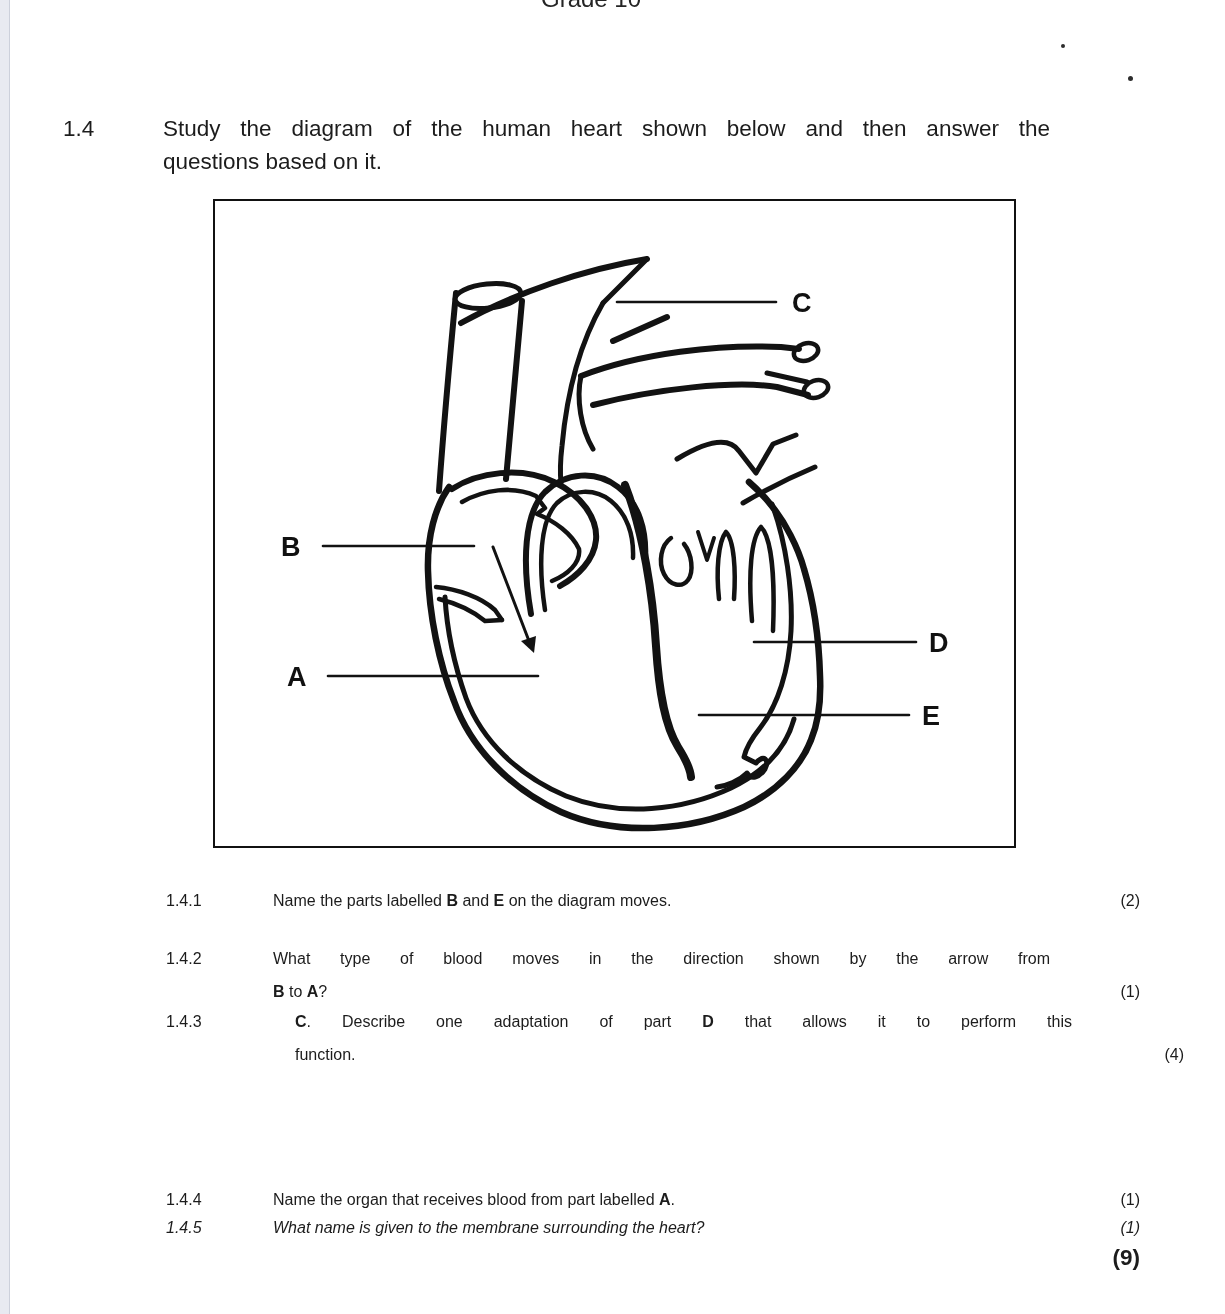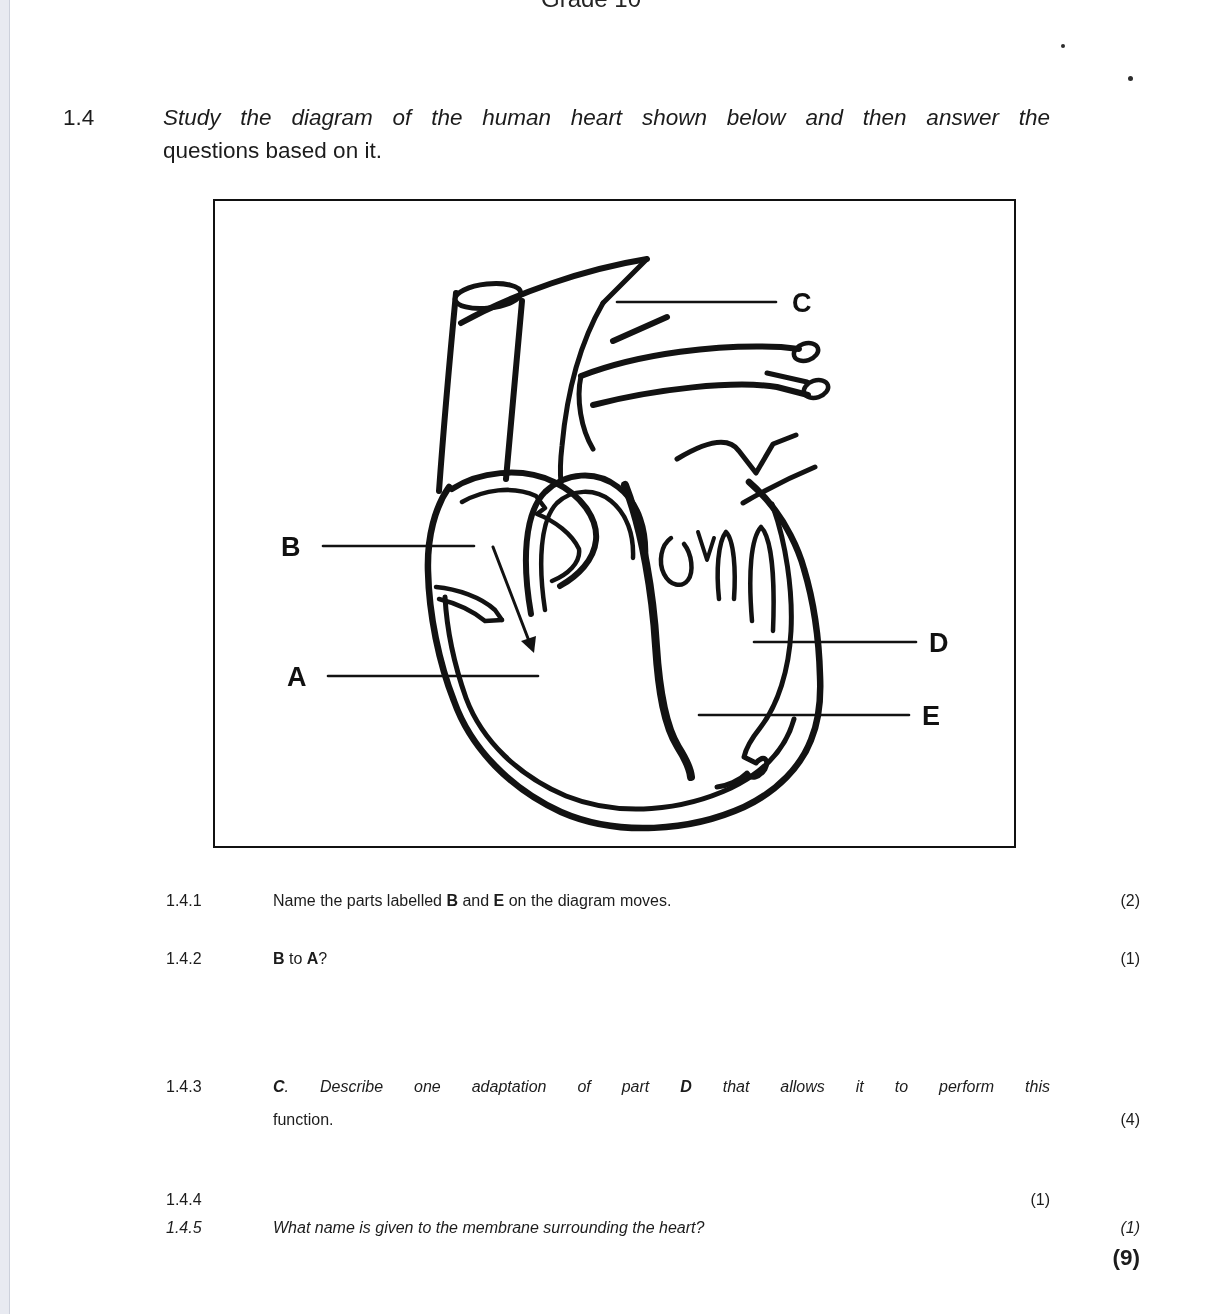--- a/index.html
+++ b/index.html
@@ -23,25 +23,25 @@
     position:absolute; left:541px; top:-14px;
     font-size:24px; line-height:26px; color:#252525;
   }
 
   .speck { position:absolute; background:#2d2d2d; border-radius:50%; }
   .speck-1 { left:1061px; top:44px; width:4px; height:4px; }
   .speck-2 { left:1128px; top:76px; width:5px; height:5px; }
 
   
   .intro-row {
-    position:absolute; left:63px; top:101px; width:987px;
+    position:absolute; left:63px; top:112px; width:987px;
     display:grid; grid-template-columns:100px 887px;
     font-size:22.5px; line-height:33px;
   }
-  .jline { text-align:justify; text-align-last:justify;font-style:italic; }
+  .jline { text-align:justify; text-align-last:justify; }
 
   
   .diagram-box {
     position:absolute; left:213px; top:199px;
     width:799px; height:645px;
     border:2px solid #111111; background:#ffffff;
   }
   .diagram-box svg { display:block; }
   .heart-label {
     font-family:"Liberation Sans", sans-serif;
@@ -49,21 +49,21 @@
   }
 
   
   .qrow {
     position:absolute; left:166px; width:974px;
     display:grid; grid-template-columns:107px 777px 90px;
     font-size:16px; line-height:33px;
   }
   .qrow-1 { top:884px; }
   .qrow-2 { top:942px; }
-  .qrow-3 { top:1070px; }
+  .qrow-3 { top:1005px;gap:22px; }
   .qrow-4 { top:1151px;margin-top:32px; }
   .qrow-5 { top:1211px;font-style:italic; }
   .qnum { text-align:left; }
   .qmarks { text-align:right; align-self:start; }
   .qmarks.bottom { align-self:end; }
   .total-marks {
     position:absolute; left:1050px; top:1241px; width:90px;
     font-size:22.5px; line-height:33px;
     font-weight:bold; text-align:right;
   }
@@ -152,36 +152,40 @@
   <div class="qnum">1.4.1</div>
   <div>
     <div><span>Name the parts labelled </span><b>B</b><span> and </span><b>E</b><span> on the diagram moves.</span></div>
   </div>
   <div class="qmarks">(2)</div>
 </div>
 
 <div class="qrow qrow-2">
   <div class="qnum">1.4.2</div>
   <div>
+    <div class="jline"><span>What type of blood moves in the direction shown by the arrow from</span></div>
     <div><b>B</b><span> to </span><b>A</b><span>?</span></div>
   </div>
   <div class="qmarks bottom">(1)</div>
 </div>
 
 <div class="qrow qrow-3">
   <div class="qnum">1.4.3</div>
   <div>
     <div class="jline"><b>C</b><span>. Describe one adaptation of part </span><b>D</b><span> that allows it to perform this</span></div>
     <div><span>function.</span></div>
   </div>
   <div class="qmarks bottom">(4)</div>
 </div>
 
 <div class="qrow qrow-4">
   <div class="qnum">1.4.4</div>
+  <div>
+    <div><span>Name the organ that receives blood from part labelled </span><b>A</b><span>.</span></div>
+  </div>
   <div class="qmarks">(1)</div>
 </div>
 
 <div class="qrow qrow-5">
   <div class="qnum">1.4.5</div>
   <div>
     <div><span>What name is given to the membrane surrounding the heart?</span></div>
   </div>
   <div class="qmarks">(1)</div>
 </div>

